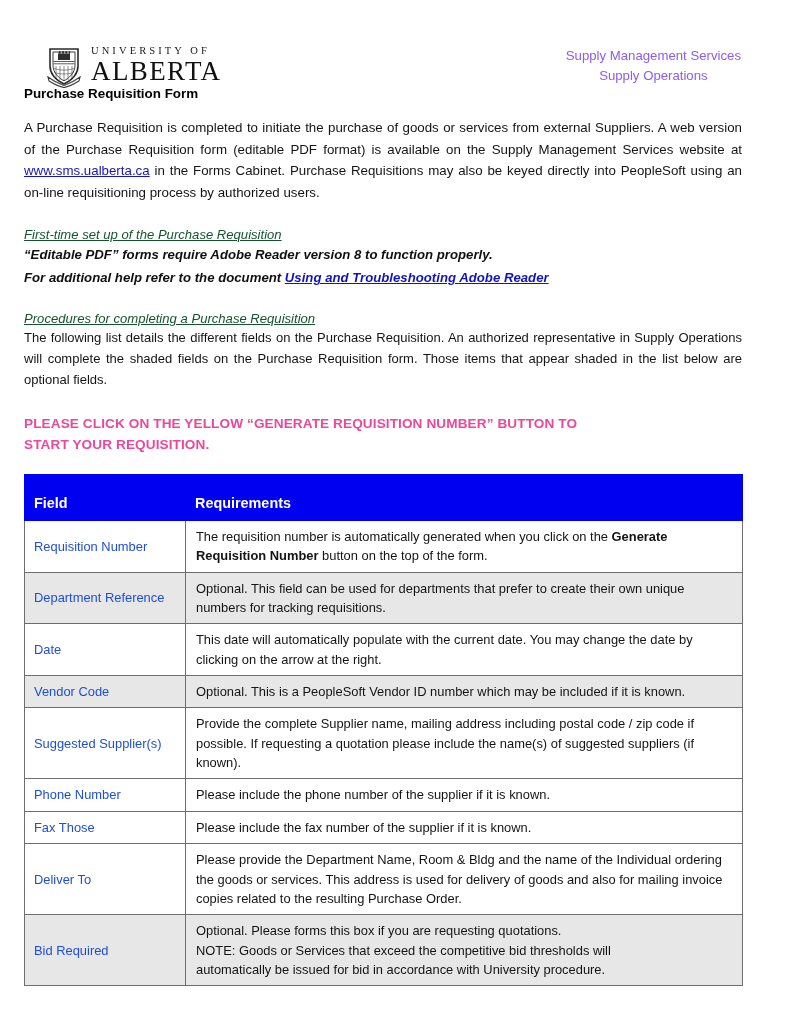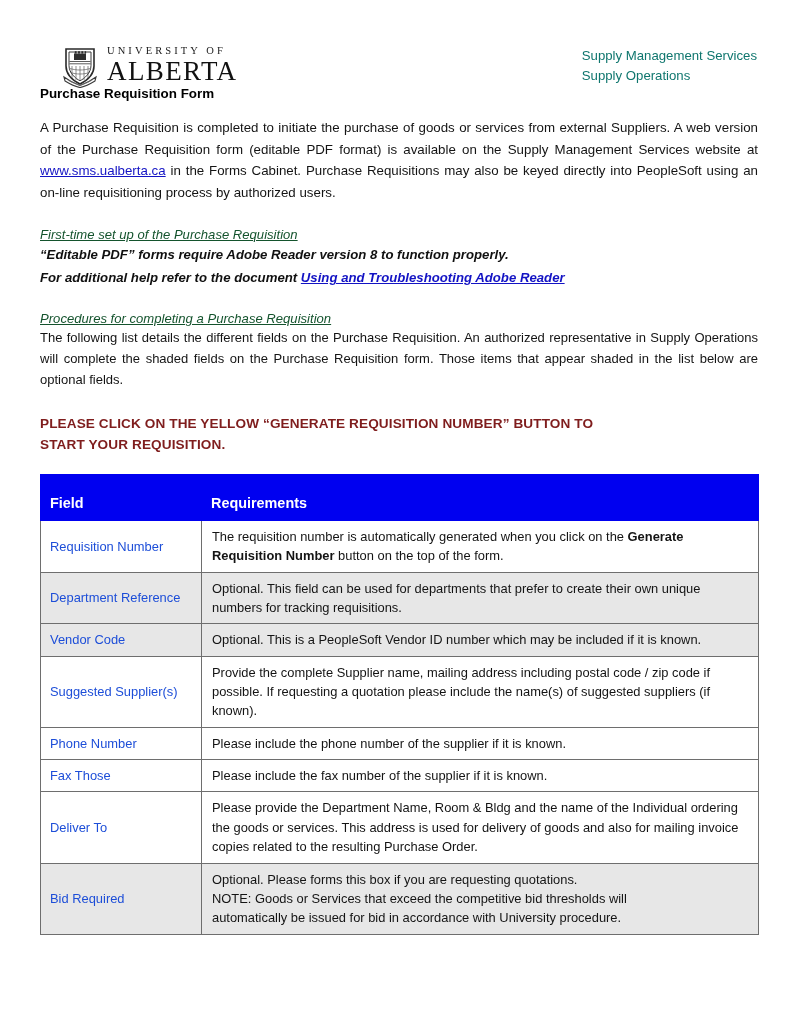--- a/index.html
+++ b/index.html
@@ -18,21 +18,21 @@
   }
   .page {
     position: relative;
     width: 790px;
     height: 1022px;
     background: #ffffff;
     padding: 0;
   }
   .content {
     position: absolute;
-    left: 40px;
+    left: 24px;
     top: 0;
     width: 718px;
   }
 
   
   .doc-header {
     display: flex;
     align-items: flex-start;
     justify-content: space-between;
     padding-top: 44px;
@@ -63,24 +63,24 @@
     margin-bottom: 2px;
   }
   .wordmark-main {
     font-family: "Liberation Serif", serif;
     font-size: 27px;
     letter-spacing: 1.4px;
     color: #111111;
     line-height: 1.02;
   }
   .dept-lines {
-    text-align: left;
+    text-align: center;
     font-size: 13.2px;
     line-height: 1.55;
-    color: #0f766e;
+    color: #8b5cf6;
     padding-top: 2px;
     padding-right: 1px;
   }
 
   
   .form-title {
     font-size: 13.4px;
     font-weight: bold;
     margin-top: 24px;
     color: #000;
@@ -122,21 +122,21 @@
     line-height: 1.6;
     text-align: justify;
     margin: 2px 0 0 0;
     color: #141414;
   }
   .notice {
     font-size: 13.6px;
     font-weight: bold;
     line-height: 1.55;
     margin-top: 22px;
-    color: #7f1d1d;
+    color: #ec4899;
     letter-spacing: 0.1px;
   }
 
   
   table.req-table {
     border-collapse: collapse;
     width: 718px;
     margin-top: 19px;
     table-layout: fixed;
   }
@@ -236,20 +236,24 @@
       </thead>
       <tbody id="req-tbody">
           <tr class="plain">
             <td class="field-cell">Requisition Number</td>
             <td class="req-cell"><span>The requisition number is automatically generated when you click on the </span><span class="b">Generate Requisition Number</span><span> button on the top of the form.</span></td>
           </tr>
           <tr class="shaded">
             <td class="field-cell">Department Reference</td>
             <td class="req-cell"><span>Optional. This field can be used for departments that prefer to create their own unique numbers for tracking requisitions.</span></td>
           </tr>
+          <tr class="plain">
+            <td class="field-cell">Date</td>
+            <td class="req-cell"><span>This date will automatically populate with the current date. You may change the date by clicking on the arrow at the right.</span></td>
+          </tr>
           <tr class="shaded">
             <td class="field-cell">Vendor Code</td>
             <td class="req-cell"><span>Optional. This is a PeopleSoft Vendor ID number which may be included if it is known.</span></td>
           </tr>
           <tr class="plain">
             <td class="field-cell">Suggested Supplier(s)</td>
             <td class="req-cell"><span>Provide the complete Supplier name, mailing address including postal code / zip code if possible. If requesting a quotation please include the name(s) of suggested suppliers (if known).</span></td>
           </tr>
           <tr class="plain">
             <td class="field-cell">Phone Number</td>

